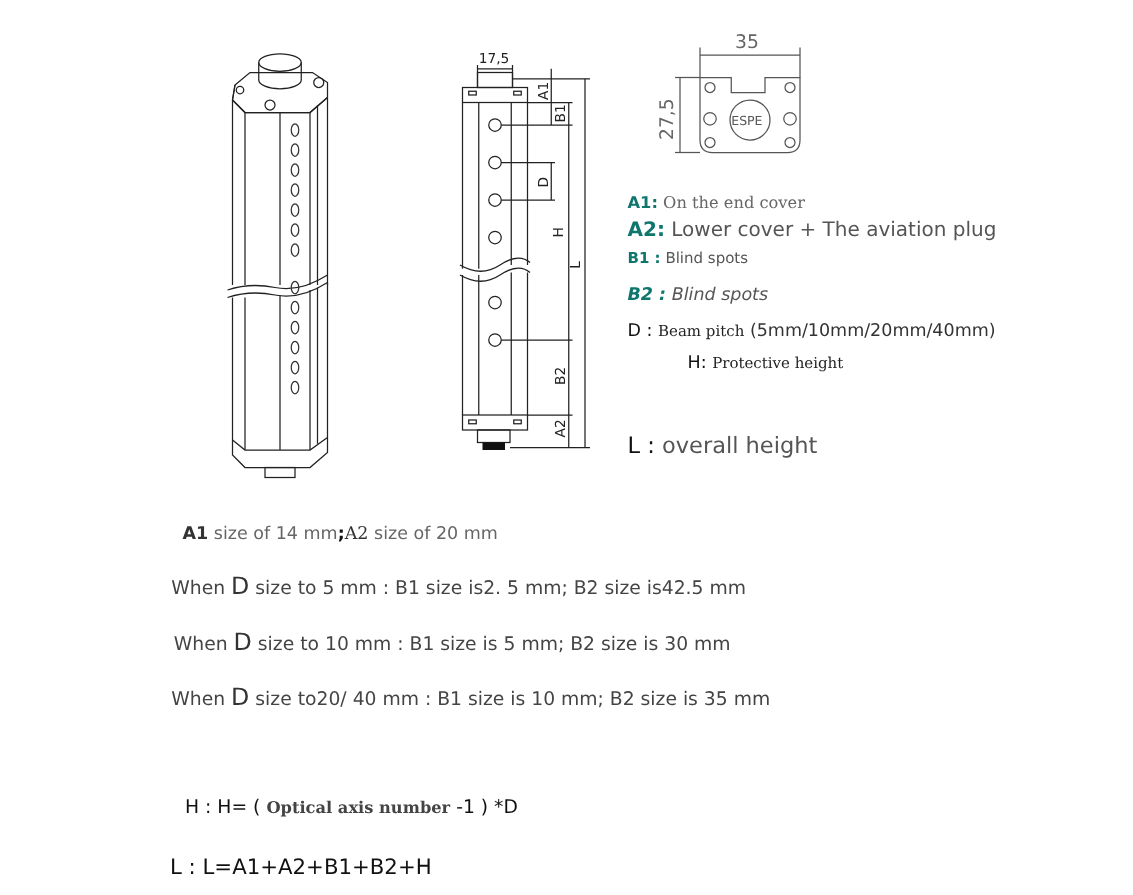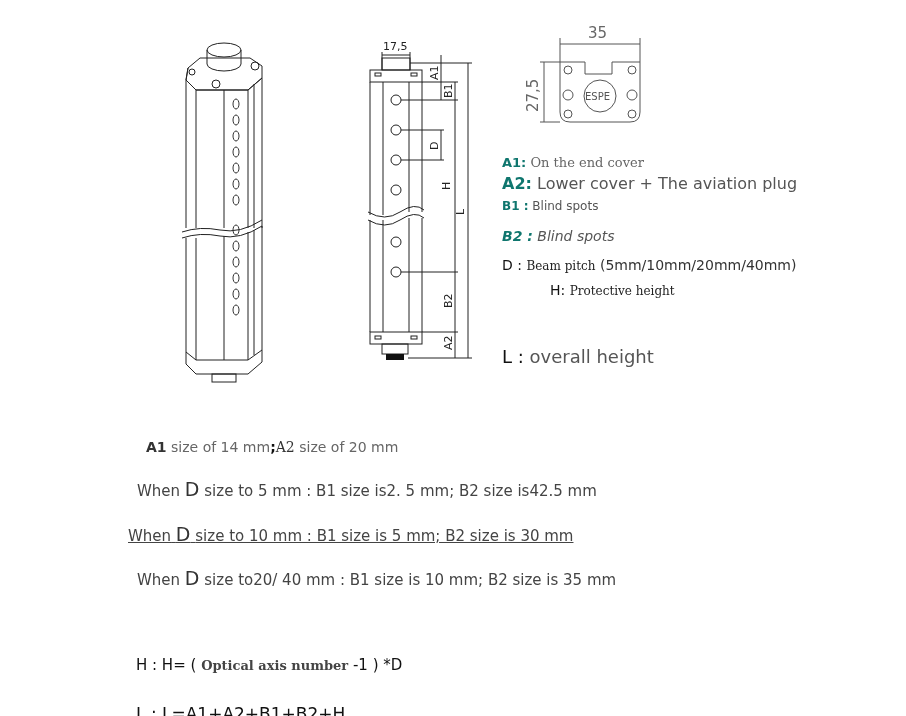--- a/index.html
+++ b/index.html
@@ -2,21 +2,21 @@
 <html><head>
   <meta charset="utf-8">
   <style>
     html, body { margin:0; padding:0; background:#ffffff; }
     body { width:906px; height:716px; position:relative; overflow:hidden; font-family:"DejaVu Sans", sans-serif; color:#333; }
     svg { position:absolute; overflow:visible; }
     .legend-line { position:absolute; left:502px; white-space:nowrap; color:#555; }
     .legend-key { color:#0f766e; font-family:"DejaVu Sans", sans-serif; font-weight:bold; }
     .serif { font-family:"DejaVu Serif", serif; }
     .thin { font-family:"DejaVu Sans", sans-serif; font-weight:normal; color:#555; }
-    .txt { position:absolute; white-space:nowrap; font-family:"DejaVu Sans", sans-serif; color:#444;margin-top:20px; }
+    .txt { position:absolute; white-space:nowrap; font-family:"DejaVu Sans", sans-serif; color:#444; }
     .big { font-size:19px; color:#333; }
     .dim { font-family:"DejaVu Sans", sans-serif; font-size:11px; fill:#222; }
   </style>
 </head>
 <body>
 
 <svg width="906" height="716" style="left:0;top:0;">
   <g fill="none" stroke="#222" stroke-width="1">
 
     <path d="M188,68 L200,58 L250,58 L262,66 L262,78 L248,90 L196,90 L186,80 Z"></path>
@@ -188,29 +188,29 @@
   <span style="font-weight:bold;color:#333;">A1</span>
   <span style="color:#666;">size of 14 mm</span><span style="font-weight:bold;color:#111;">;</span><span class="serif" style="color:#333;">A2</span>
   <span style="color:#666;">size of 20 mm</span>
 </div>
 
 <div class="txt" style="left:137px;top:458px;font-size:15px;">
   <span>When</span>
   <span class="big">D</span>
   <span>size to 5 mm : B1 size is2. 5 mm; B2 size is42.5 mm</span>
 </div>
-<div class="txt" style="left:128px;top:503px;font-size:15px;text-decoration:underline;">
+<div class="txt" style="left:139px;top:503px;font-size:15px;">
   <span>When</span>
   <span class="big">D</span>
   <span>size to 10 mm : B1 size is 5 mm; B2 size is 30 mm</span>
 </div>
 <div class="txt" style="left:137px;top:547px;font-size:15px;">
   <span>When</span>
   <span class="big">D</span>
   <span>size to20/ 40 mm : B1 size is 10 mm; B2 size is 35 mm</span>
 </div>
 
-<div class="txt" style="left:136px;top:636px;font-size:15px;color:#111;">
+<div class="txt" style="left:148px;top:636px;font-size:15px;color:#111;">
   <span>H : H= (</span>
   <span class="serif" style="font-weight:bold;font-size:13px;color:#444;">Optical axis number</span>
   <span>-1 ) *D</span>
 </div>
 <div class="txt" style="left:136px;top:684px;font-size:17px;color:#111;">L :  L=A1+A2+B1+B2+H</div>
 
 </body></html>

